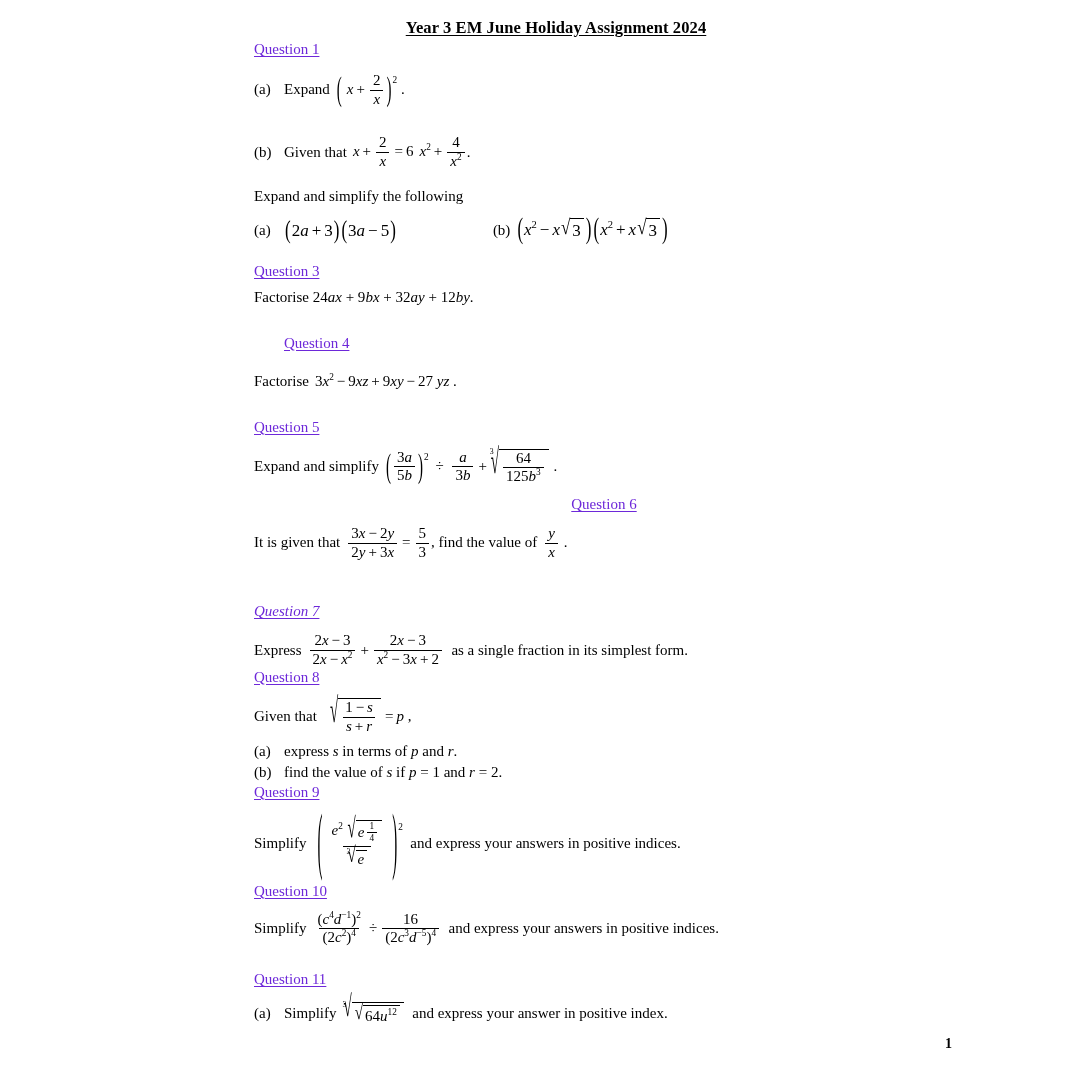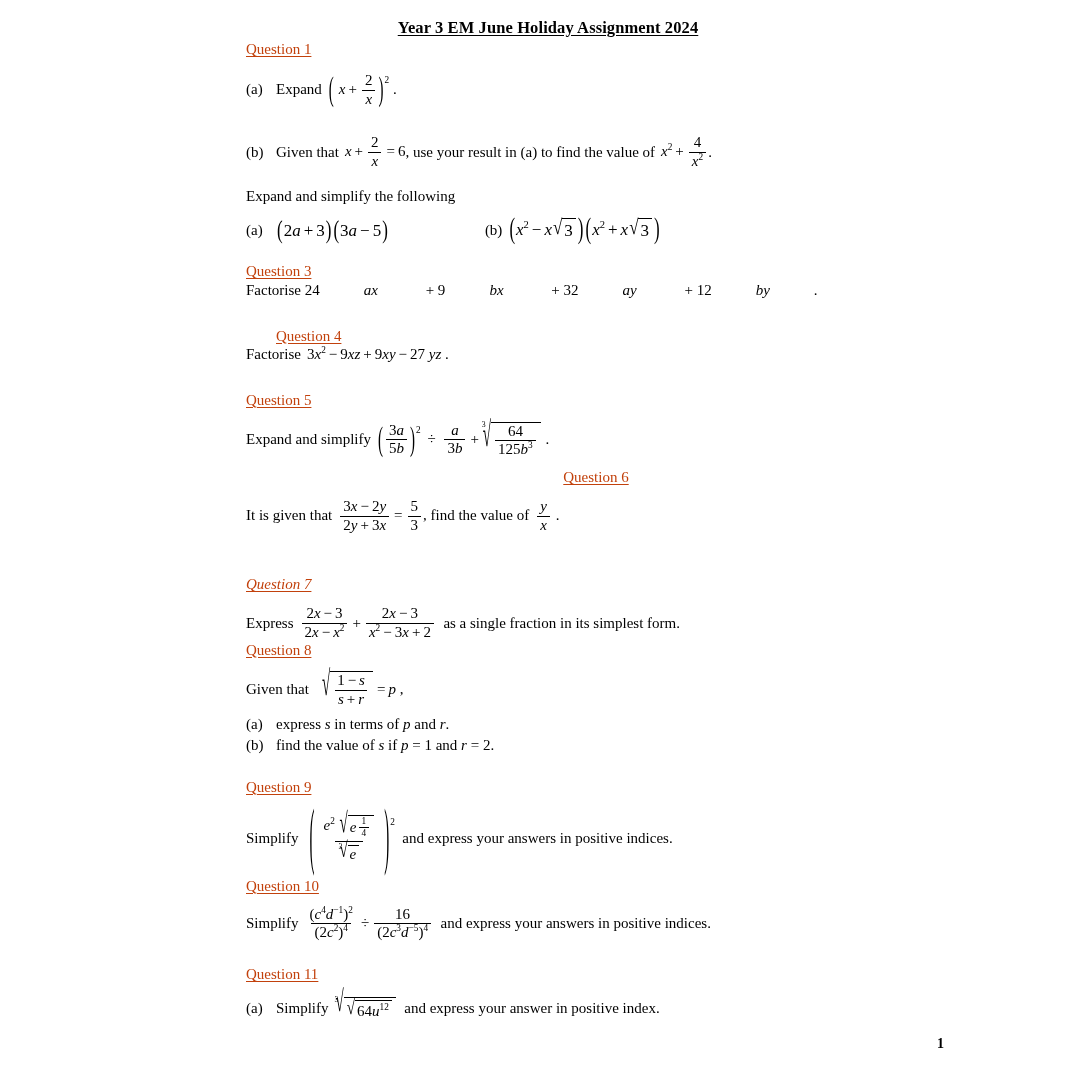--- a/index.html
+++ b/index.html
@@ -10,21 +10,21 @@
   body {
     width: 1080px;
     height: 1080px;
     font-family: "Liberation Serif", "DejaVu Serif", serif;
     color: #000000;
     position: relative;
     overflow: hidden;
   }
   .page {
     position: absolute;
-    left: 8px; top: 0;
+    left: 16px; top: 0;
     width: 1028px;
     height: 1080px;
   }
   .doc-title {
     position: absolute;
     left: 0; top: 18px;
     width: 1080px;
     text-align: center;
     font-weight: bold;
     font-size: 16.5px;
@@ -36,21 +36,21 @@
   }
 
   .content {
     position: absolute;
     left: 238px;
     top: 36px;
     width: 700px;
   }
 
   .qhead {
-    color: #c2410c;
+    color: #6d28d9;
     text-decoration: underline;
     text-underline-offset: 2px;
     font-size: 15px;
     line-height: 1.25;
     display: inline-block;
   }
   .qhead-wrap { margin: 0; padding: 0; }
 
   .line {
     font-size: 15px;
@@ -176,21 +176,20 @@
     <div class="line" style="margin-top:28px;">
       <span class="sublabel txt">(b)</span>
       <span class="txt">Given that</span>
       <span class="op"></span>
       <span>
         <span class="m">x</span><span class="op n">+</span><span class="frac">
             <span class="num n">2</span>
             <span class="den m">x</span>
           </span><span class="op n">=</span><span class="n">6</span>
       </span>
-      <span class="txt">, use your result in (a) to find the value of</span>
       <span class="op"></span>
       <span>
         <span class="m">x<sup class="ex">2</sup></span><span class="op n">+</span><span class="frac">
             <span class="num n">4</span>
             <span class="den m">x<sup class="ex">2</sup></span>
           </span>
       </span>
       <span class="txt n">.</span>
     </div>
 
@@ -243,36 +242,36 @@
               <span class="body n">3</span>
             </span>
             <span class="pr">)</span>
           </span>
       </span>
     </div>
 
     <div class="qhead-wrap" style="margin-top:20px;">
       <span class="qhead">Question 3</span>
     </div>
-    <div class="line" style="margin-top:0;gap:44px;">
+    <div class="line" style="margin-top:7px;">
       <span class="txt">Factorise 24</span>
       <span class="m">ax</span>
       <span class="txt"> + 9</span>
       <span class="m">bx</span>
       <span class="txt"> + 32</span>
       <span class="m">ay</span>
       <span class="txt"> + 12</span>
       <span class="m">by</span>
       <span class="txt">.</span>
     </div>
 
     <div class="qhead-wrap" style="margin-top:26px;margin-left:30px;">
       <span class="qhead">Question 4</span>
     </div>
-    <div class="line" style="margin-top:0;">
+    <div class="line" style="margin-top:20px;">
       <span class="txt">Factorise</span>
       <span class="op"></span>
       <span>
         <span class="n">3</span><span class="m">x<sup class="ex">2</sup></span><span class="op n">−</span><span class="n">9</span><span class="m">xz</span><span class="op n">+</span><span class="n">9</span><span class="m">xy</span><span class="op n">−</span><span class="n">27</span><span class="m">&nbsp;yz</span>
       </span>
       <span class="txt n">&nbsp;.</span>
     </div>
 
     <div class="qhead-wrap" style="margin-top:26px;">
       <span class="qhead">Question 5</span>
@@ -378,21 +377,21 @@
     </div>
     <div class="row-sub line" style="margin-top:7px;">
       <span class="sublabel txt">(a)</span>
       <span>express <span class="m">s</span> in terms of <span class="m">p</span> and <span class="m">r</span>.</span>
     </div>
     <div class="row-sub line" style="margin-top:2px;">
       <span class="sublabel txt">(b)</span>
       <span>find the value of <span class="m">s</span> if <span class="m">p</span> = 1 and <span class="m">r</span> = 2.</span>
     </div>
 
-    <div class="qhead-wrap" style="margin-top:22px;font-family:Liberation Serif, serif;">
+    <div class="qhead-wrap" style="font-family:Liberation Serif, serif;">
       <span class="qhead">Question 9</span>
     </div>
     <div class="line" style="margin-top:18px;">
       <span class="txt">Simplify</span>
       <span class="op" style="padding:0 5px;"></span>
       <span class="powgrp">
         <span class="paren-tall" style="--ps:5.0">
           <span class="pl">(</span>
           <span class="frac" style="margin:0 5px;">
             <span class="num" style="padding-bottom:2px;">

